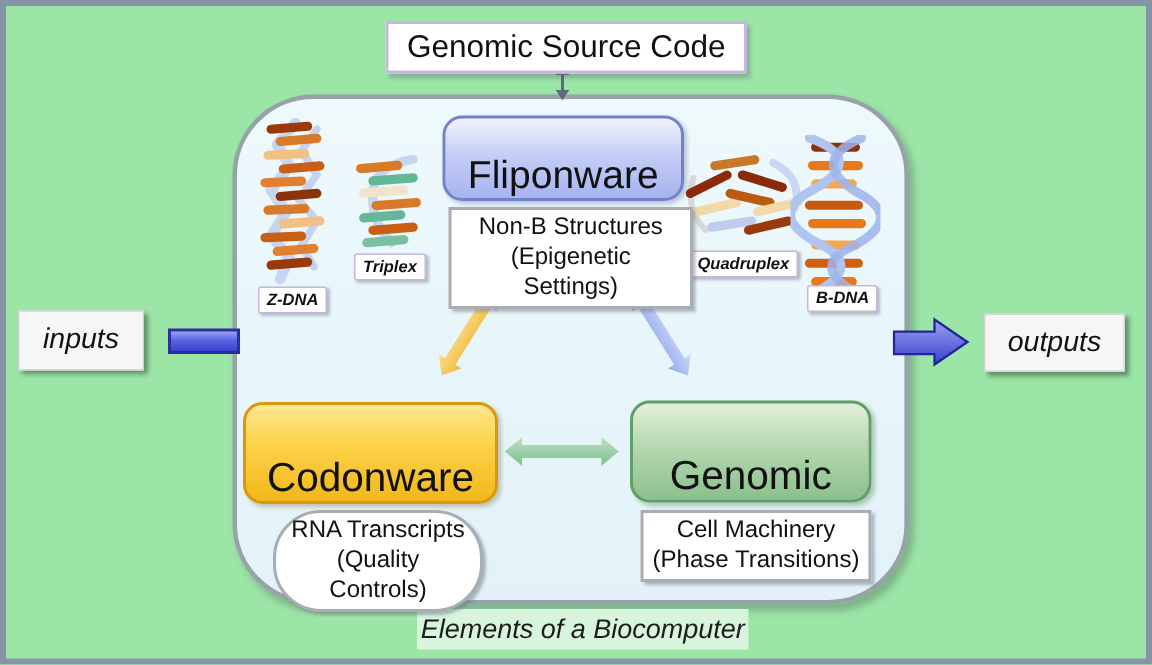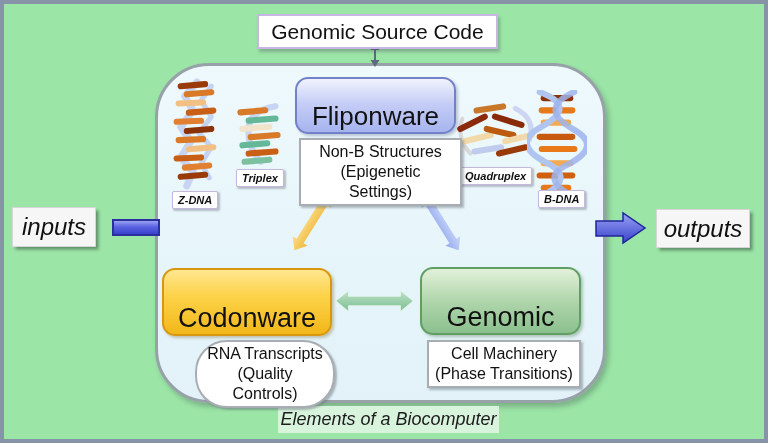--- a/index.html
+++ b/index.html
@@ -48,33 +48,33 @@
     background:linear-gradient(180deg,#e2f1da 0%,#b4d8af 45%,#8bc08e 100%);
     border:2px solid #5f9f63; box-shadow:2px 2px 3px rgba(70,110,70,.35);
   }
   .note {
     background:#ffffff; border:2px solid #a7adb3;
     box-shadow:2px 2px 2px rgba(110,120,130,.5);
     text-align:center; font-size:16px; line-height:20px; padding:2px 6px;
     z-index:10;
   }
   .note-flipon   { left:299px; top:138px; width:147px; }
-  .note-codon    { left:195px; top:340px; width:124px;border-radius:32px; }
+  .note-codon    { left:182px; top:340px; width:124px;border-radius:32px; }
   .note-wet      { left:427px; top:340px; width:138px; }
   .mol-label {
     background:#ffffff; border:1px solid #c5b8da; border-radius:2px;
     box-shadow:1.5px 1.5px 2px rgba(80,80,100,.35);
     font-size:11px; font-weight:bold; font-style:italic;
     padding:2px 5px; z-index:10;
   }
   .io-label {
     background:#f6f6f6; border:1px solid #d6d6d6;
     box-shadow:2.5px 2.5px 3px rgba(40,60,45,.5);
     display:flex; align-items:center; justify-content:center;
-    font-style:italic; font-size:24px; z-index:5;
+    font-style:italic; font-size:19px; z-index:5;
   }
   .inputs-label  { left:12px;  top:207px; width:82px; height:38px; }
   .outputs-label { left:656px; top:209px; width:92px; height:37px;justify-content:center; }
   .input-bar {
     left:112px; top:219px; width:44px; height:13px;
     background:linear-gradient(180deg,#9aa2f0 0%,#5a62e2 45%,#3a42cc 100%);
     border:2px solid #2a2fa0; z-index:3;
   }
   .caption {
     left:278px; top:406px; width:221px; height:27px;

